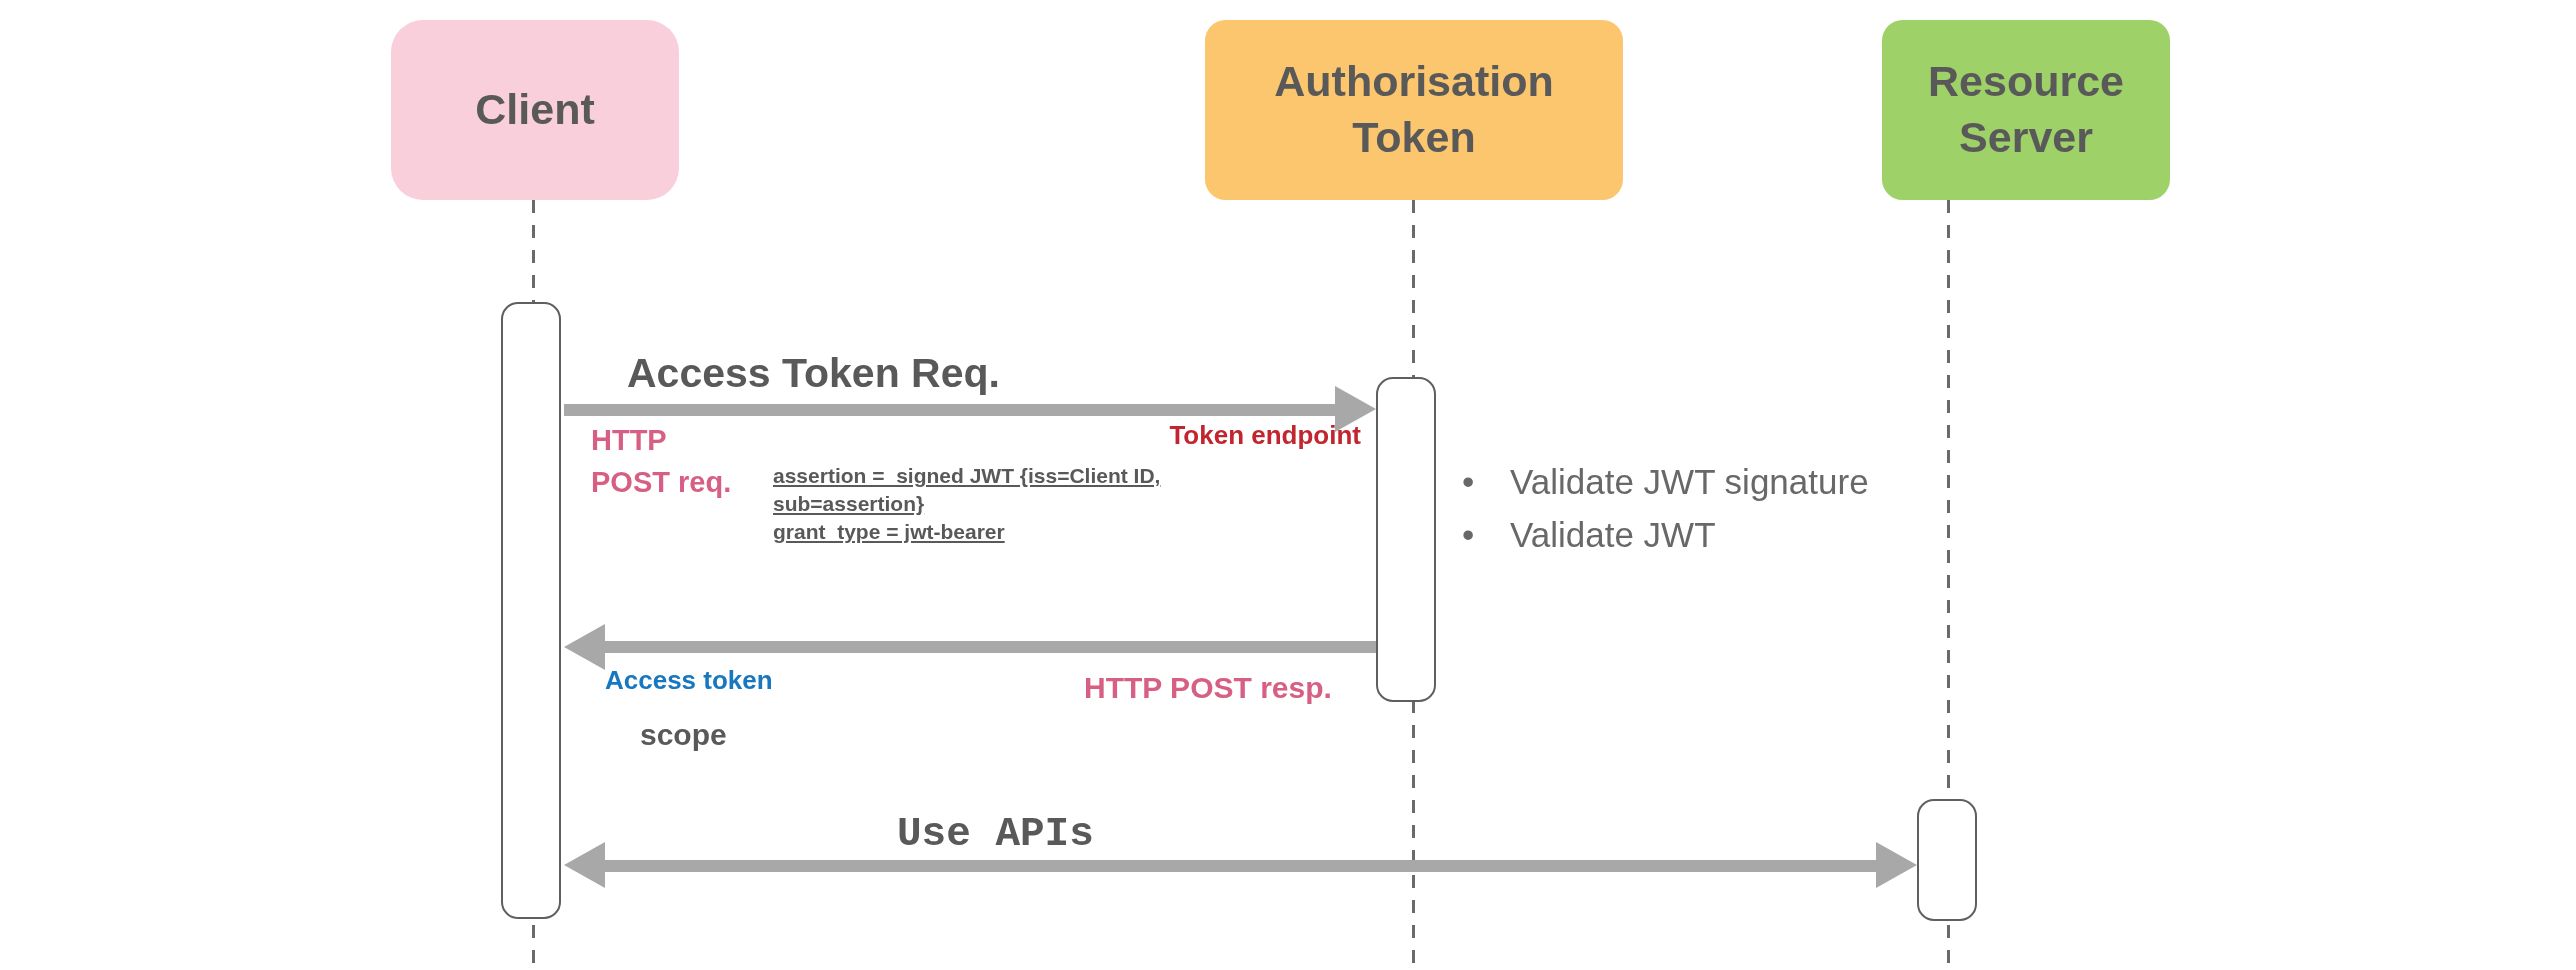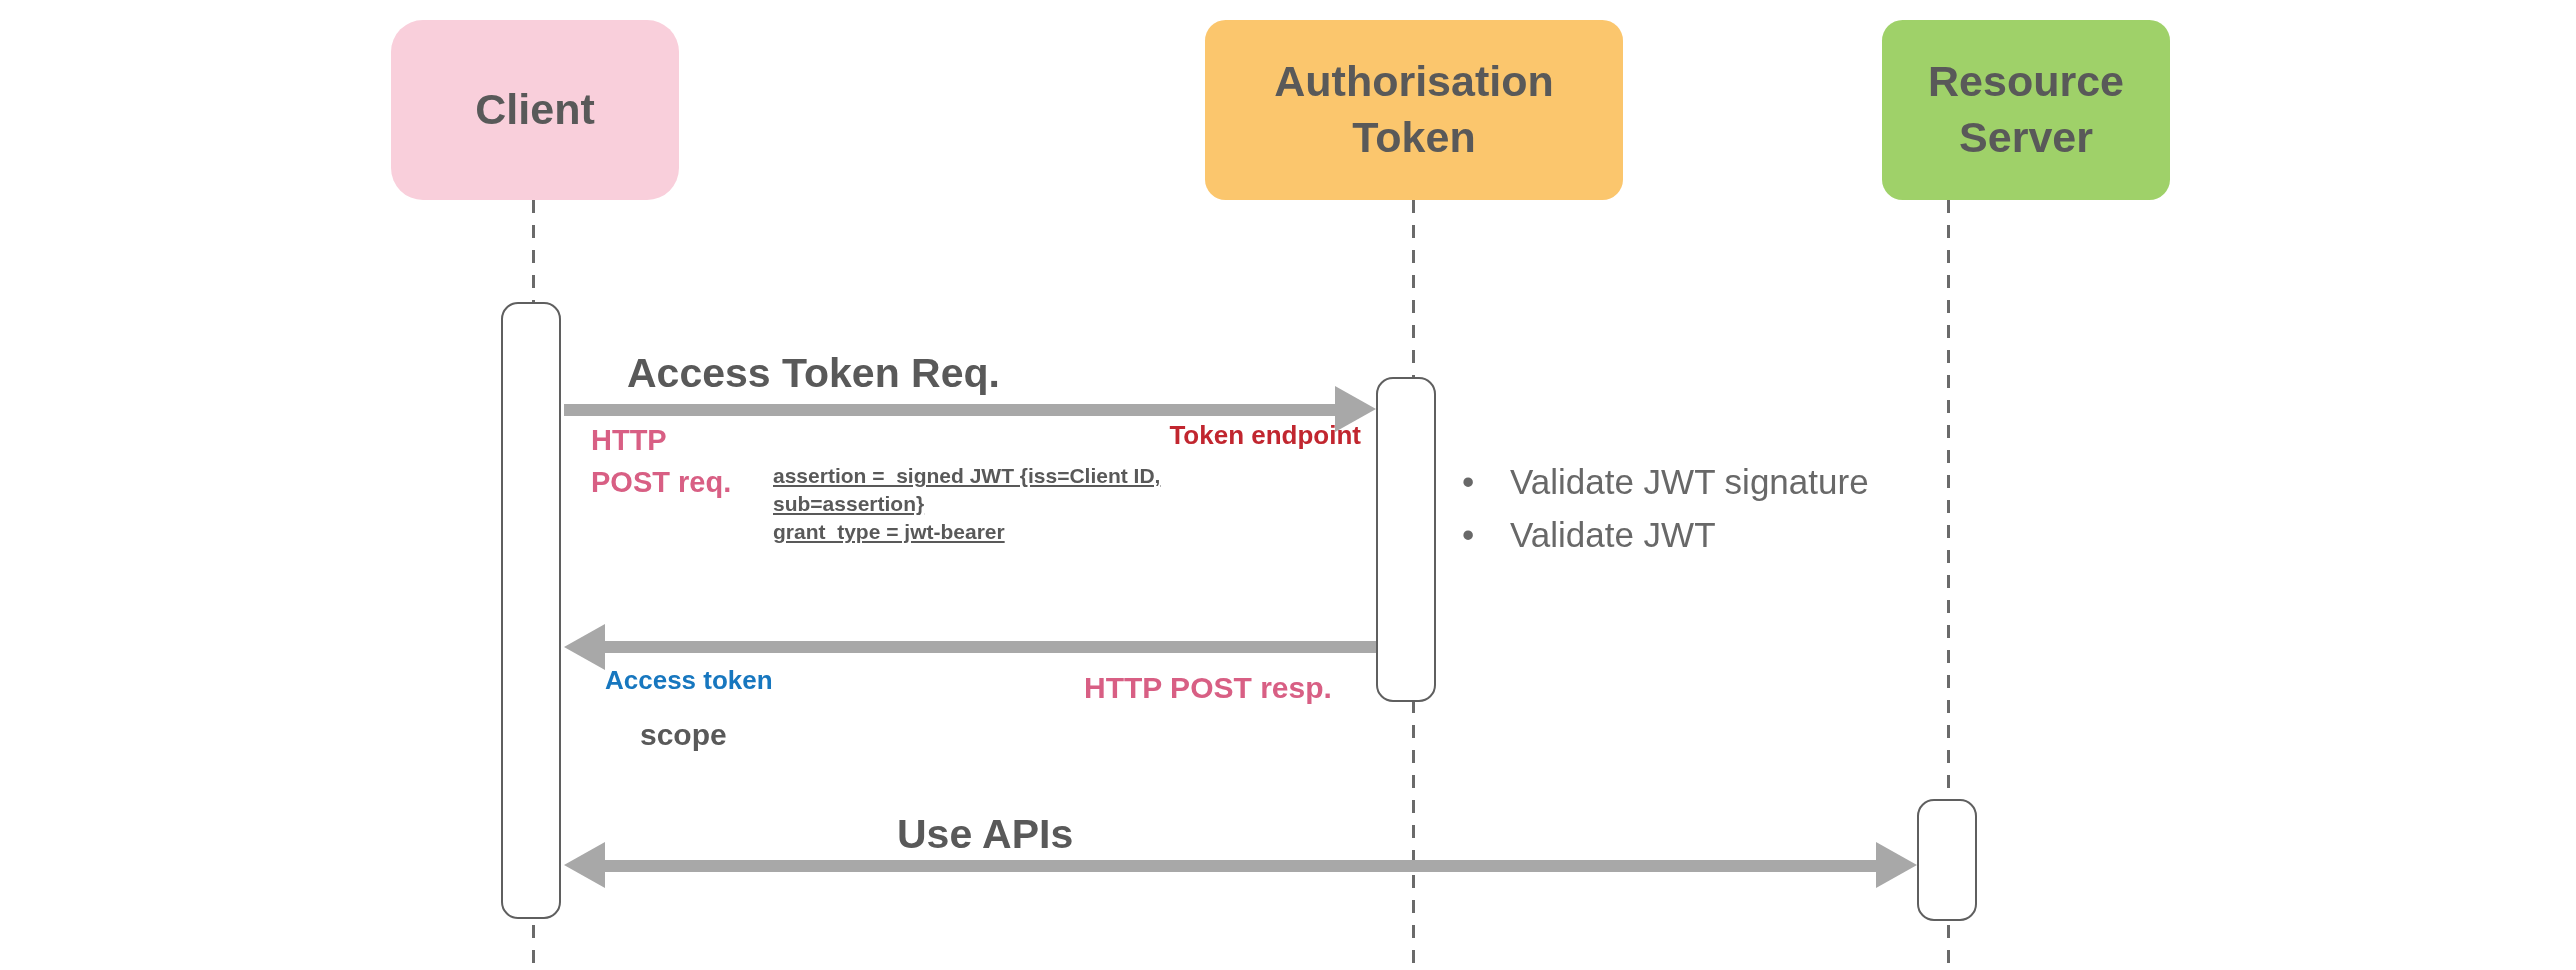--- a/index.html
+++ b/index.html
@@ -82,21 +82,21 @@
     position: absolute;
     text-align: left;
     font-size: 41px;
     font-weight: bold;
     color: var(--text-dark);
     z-index: 4;
     white-space: nowrap;
   }
   #req-title  { left: 627px;  width: 696px; top: 350px; }
   #resp-title { left: 623px;  width: 696px; top: 589px; }
-  #use-title  { left: 897px; width: 696px; top: 811px; }
+  #use-title  { left: 897px; width: 696px; top: 811px; font-family: Liberation Mono, monospace; }
 
   
   .note { position: absolute; z-index: 4; font-weight: bold; }
 
   #req-note-left {
     left: 591px; top: 419px;
     font-size: 29px; line-height: 1.45;
     color: var(--pink-text);
   }
   #token-endpoint {

